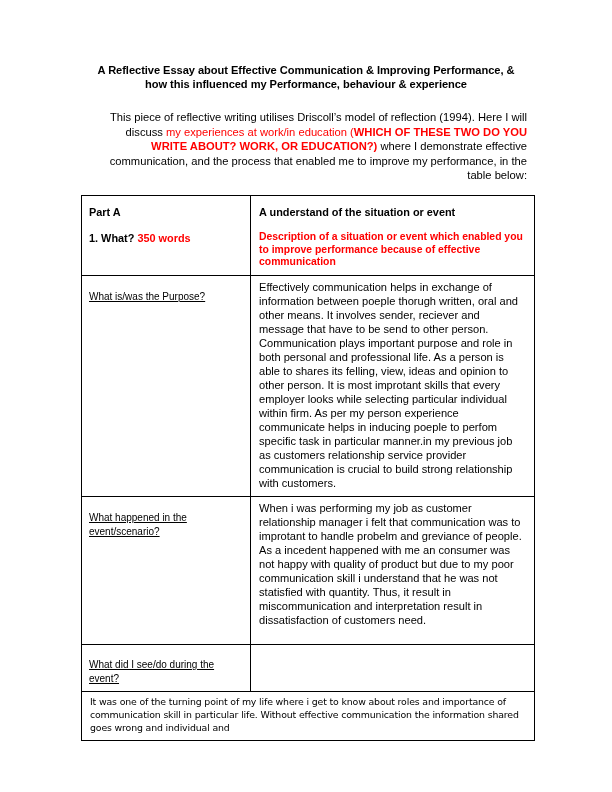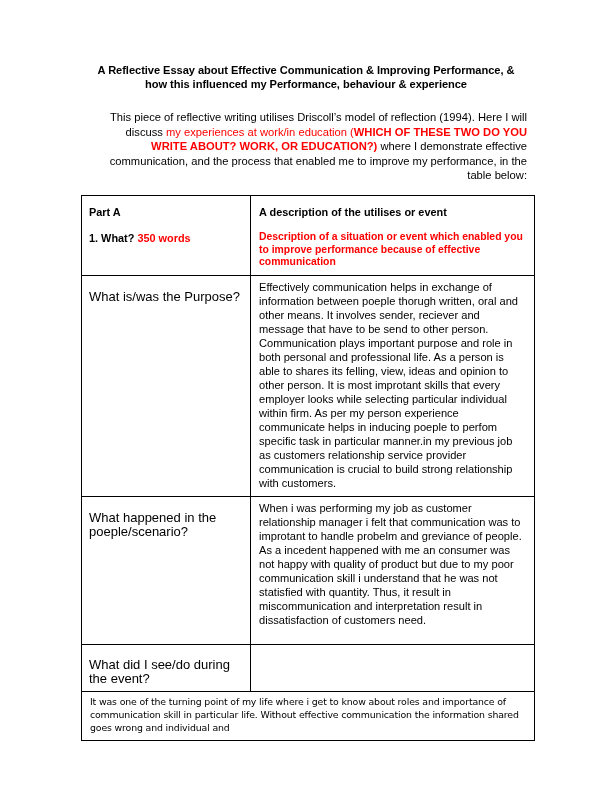--- a/index.html
+++ b/index.html
@@ -97,22 +97,23 @@
     font-size: 10.4px;
     font-weight: bold;
     color: #ff0000;
     line-height: 12.6px;
     margin-top: 12px;
   }
   .row-header { min-height: 78px; }
 
   
   .q-text {
-    font-size: 13px;
+    font-size: 10px;
     line-height: 13.8px;
+    text-decoration: underline;
   }
   .body-text {
     font-size: 11.1px;
     line-height: 14px;
   }
 
   .row-purpose .cell-label  { padding-top: 14px; }
   .row-purpose .cell-body   { padding-top: 4px; }
 
   .row-happened .cell-label { padding-top: 14px; }
@@ -145,37 +146,37 @@
   <div class="table">
 
     <div class="row row-header">
       <div class="cell-label">
         <div class="hdr-line1">Part A</div>
         <div class="hdr-line2">
           <span>1. What? </span><span class="red">350 words</span>
         </div>
       </div>
       <div class="cell-body">
-        <div class="hdr-line1">A description of the utilises or event</div>
+        <div class="hdr-line1">A understand of the situation or event</div>
         <div class="hdr-desc">Description of a situation or event which enabled you to improve performance because of effective communication</div>
       </div>
     </div>
 
     <div class="row row-purpose">
       <div class="cell-label">
         <div class="q-text">What is/was the Purpose?</div>
       </div>
       <div class="cell-body">
         <div class="body-text">Effectively communication helps in exchange of information between poeple thorugh written, oral and other means. It involves sender, reciever and message that have to be send to other person. Communication plays important purpose and role in both personal and professional life. As a person is able to shares its felling, view, ideas and opinion to other person. It is most improtant skills that every employer looks while selecting particular individual within firm. As per my person experience communicate helps in inducing poeple to perfom specific task in particular manner.in my previous job as customers relationship service provider communication is crucial to build strong relationship with customers.</div>
       </div>
     </div>
 
     <div class="row row-happened">
       <div class="cell-label">
-        <div class="q-text">What happened in the poeple/scenario?</div>
+        <div class="q-text">What happened in the event/scenario?</div>
       </div>
       <div class="cell-body">
         <div class="body-text">When i was performing my job as customer relationship manager i felt that communication was to improtant to handle probelm and greviance of people. As a incedent happened with me an consumer was not happy with quality of product but due to my poor communication skill i understand that he was not statisfied with quantity. Thus, it result in miscommunication and interpretation result  in dissatisfaction of customers need.</div>
       </div>
     </div>
 
     <div class="row row-see">
       <div class="cell-label">
         <div class="q-text">What did I see/do during the event?</div>
       </div>

